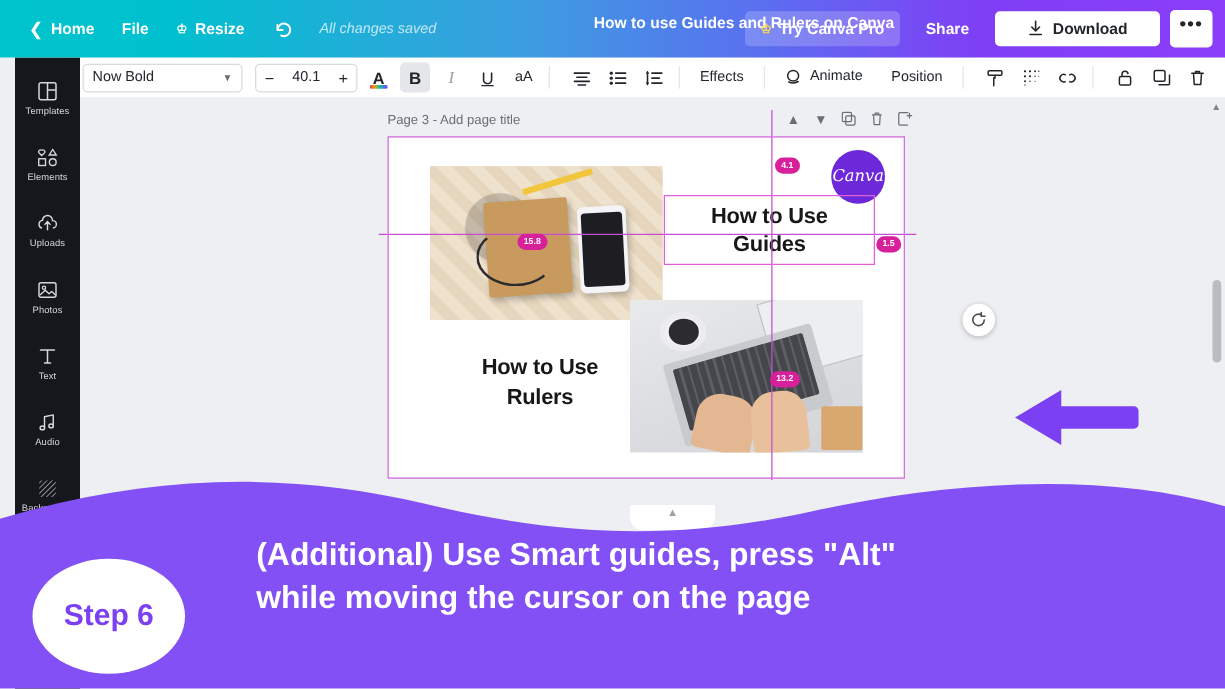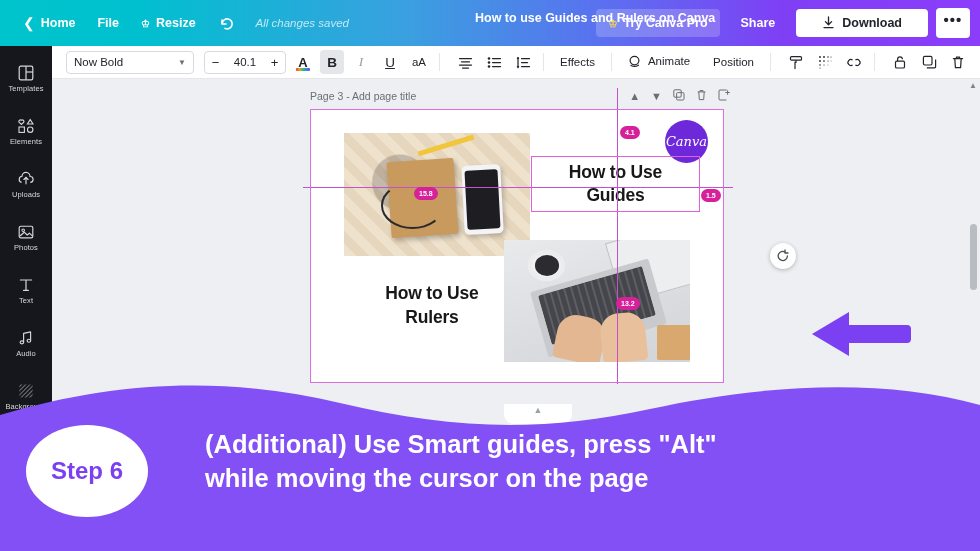--- a/index.html
+++ b/index.html
@@ -72,21 +72,21 @@
   .tool-ico.active { background: #e4e6ea; }
   .letterA { font-weight: bold; font-size: 13px; line-height: 11px; }
   .underbar { position: absolute; bottom: 3px; left: 5px; width: 14px; height: 3px;
               background: linear-gradient(90deg,#e23b3b,#f0a020,#27c27a,#2f8fe0,#8b3dfa); border-radius: 1px; }
   .tool-sep { width: 1px; height: 18px; background: #e4e6ea; margin: 0 8px; }
   .tool-txt { font-size: 11.5px; color: #22252a; padding: 4px 8px; border-radius: 4px; white-space: nowrap; }
   .tb-spacer { flex: 1; }
 
   
   #sidebar {
-    position: absolute; left: 0; top: 46px; width: 52px; height: 505px;
+    position: absolute; left: 12px; top: 46px; width: 52px; height: 505px;
     background: #16161d; z-index: 35; padding-top: 6px;
   }
   .sb-item {
     width: 52px; height: 53px; display: flex; flex-direction: column;
     align-items: center; justify-content: center; gap: 3px; color: #d6d8db;
   }
   .sb-label { font-size: 7.5px; letter-spacing: .1px; }
   .sb-ico { height: 17px; display: flex; align-items: center; justify-content: center; }
 
   
@@ -208,21 +208,21 @@
                      background: #b9bcc0; border-radius: 4px; z-index: 9; }
   .scroll-up { position: absolute; right: 3px; top: 2px; font-size: 8px; color: #7e838a; z-index: 9;}
 
   
   #banner {
     position: absolute; left: 0; bottom: 0; width: 980px; height: 170px; z-index: 50;
     pointer-events: none;
   }
   #banner svg { position: absolute; left: 0; top: 0; }
   .step-badge {
-    position: absolute; left: 26px; top: 44px; width: 122px; height: 92px;
+    position: absolute; left: 26px; top: 66px; width: 122px; height: 92px;
     background: #fff; border-radius: 50%;
     display: flex; align-items: center; justify-content: center;
     color: #7b40f2; font-size: 24px; font-weight: bold;
   }
   .banner-text {
     position: absolute; left: 205px; top: 46px; width: 760px;
     color: #fff; font-size: 25.5px; font-weight: bold; line-height: 1.35;
   }
 </style>
 </head>

